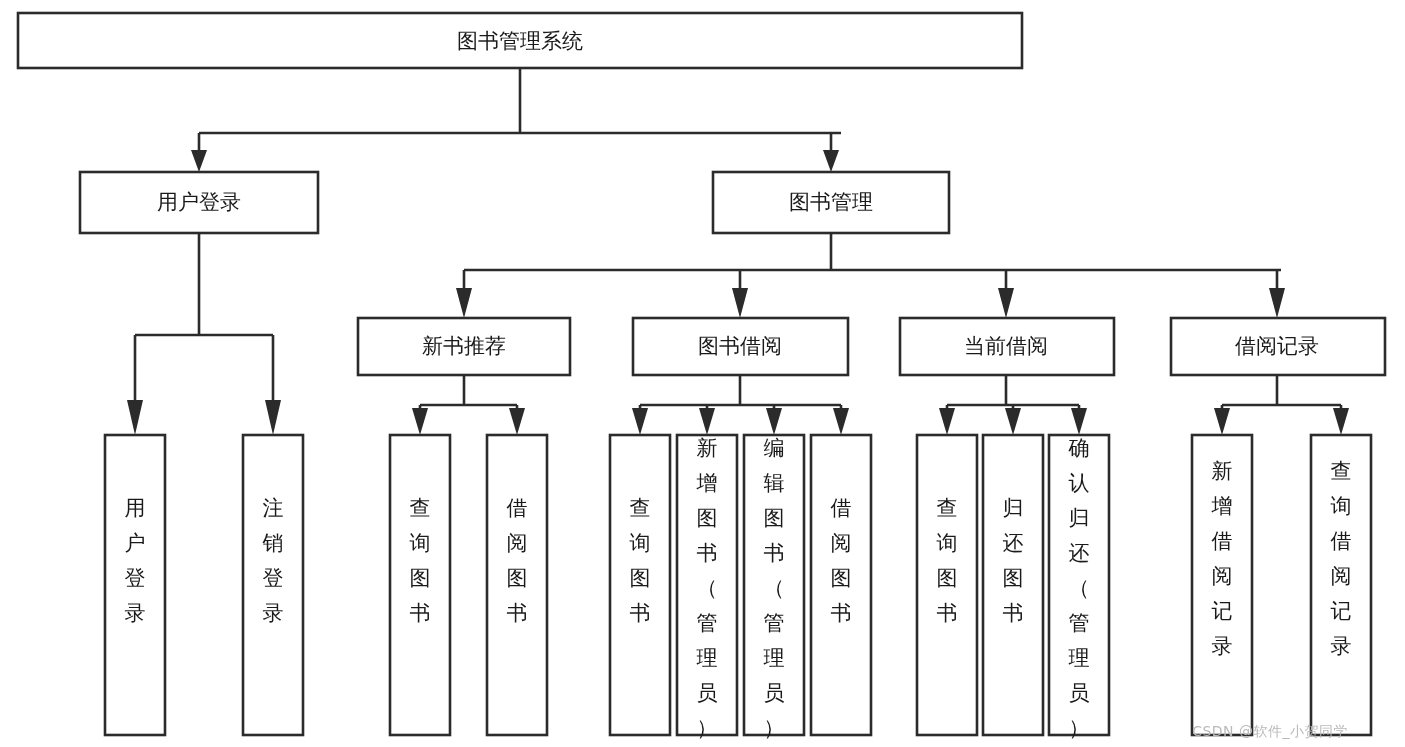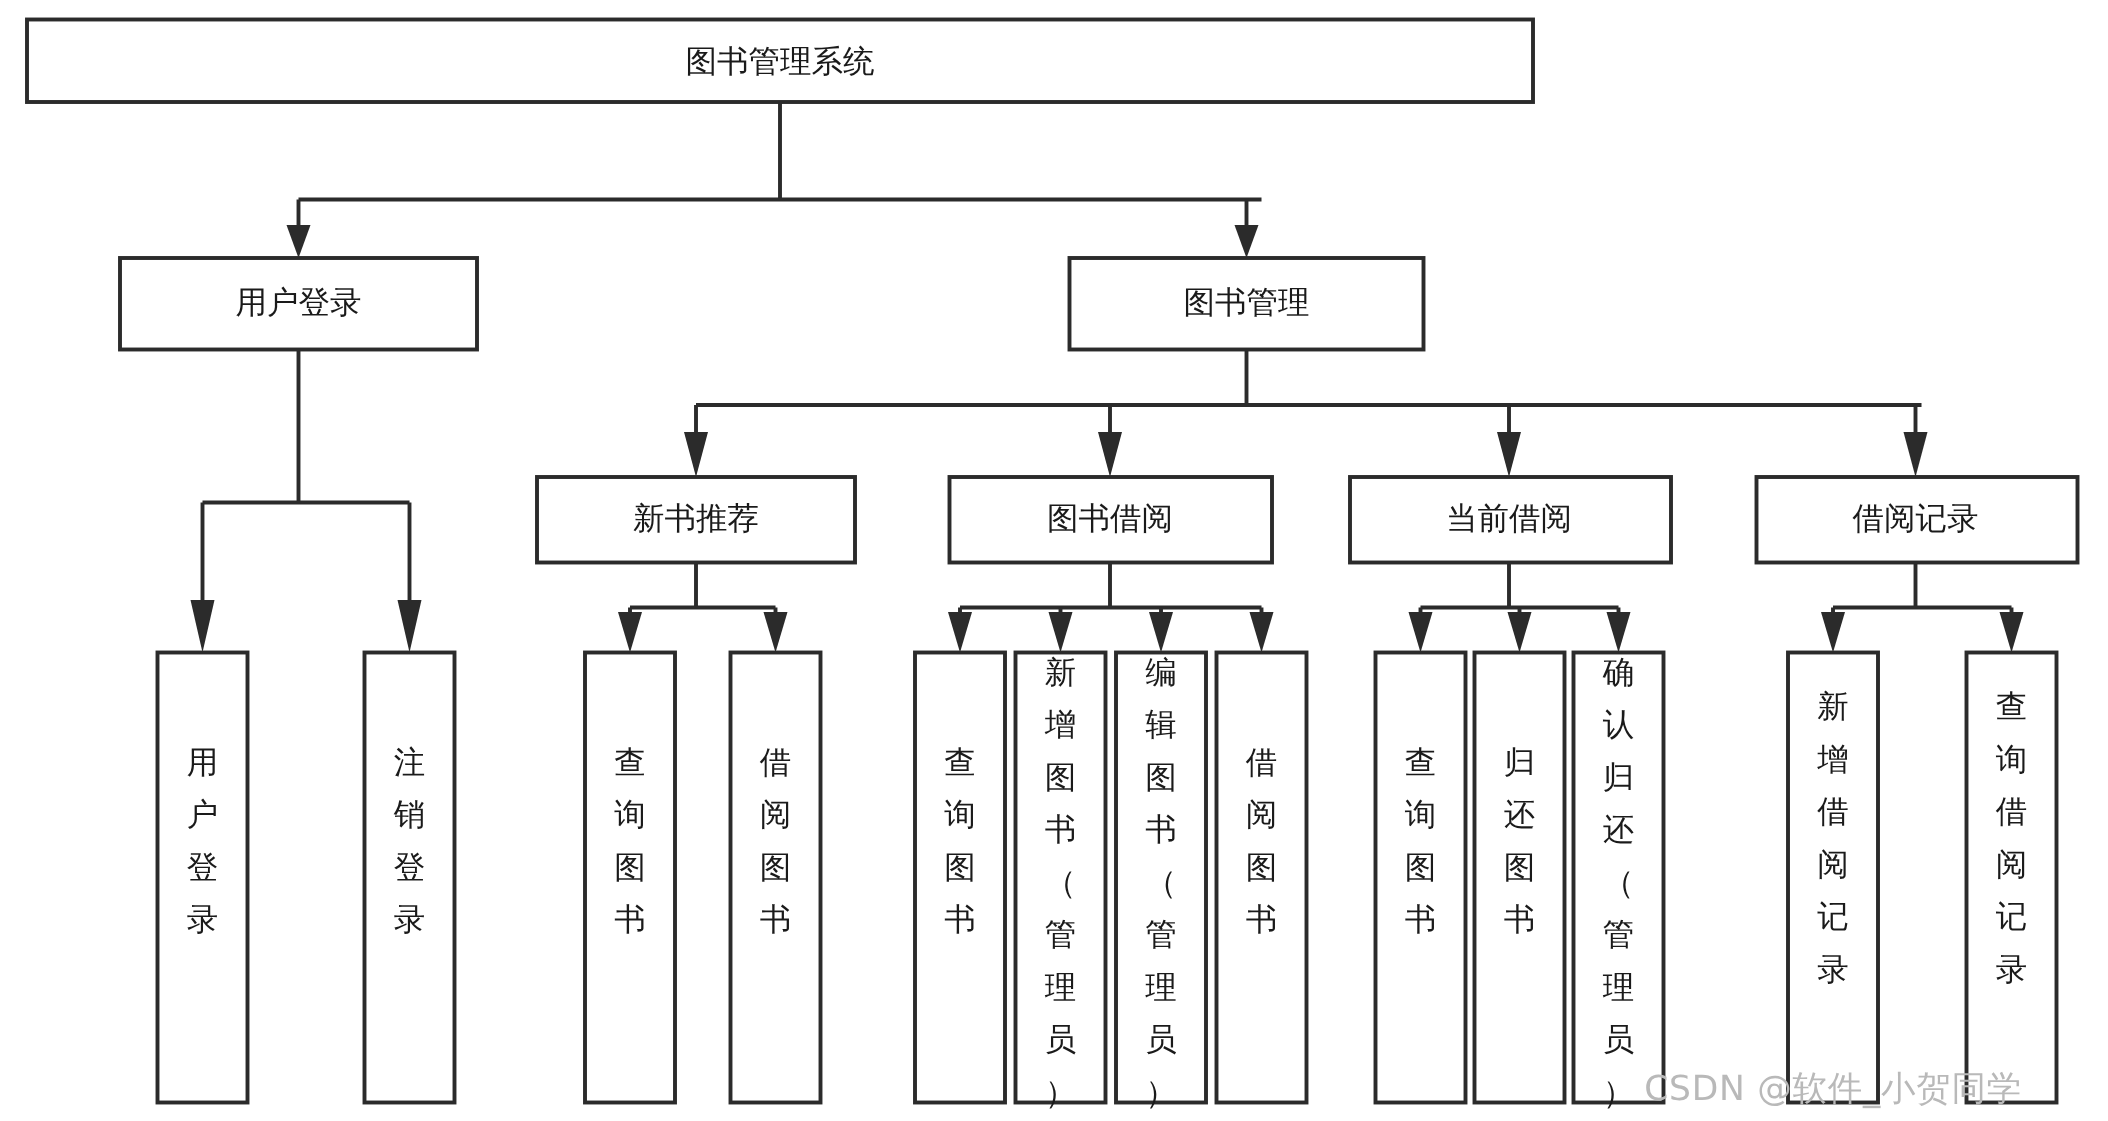--- a/index.html
+++ b/index.html
@@ -55,21 +55,21 @@
     fill: #1a1a1a;
     font-family: "DejaVu Sans", "Liberation Sans", sans-serif;
     font-size: 21px;
     text-anchor: middle;
   }
   .watermark-text {
     position: absolute;
     right: 8px;
     bottom: 6px;
     font-family: "DejaVu Sans", "Liberation Sans", sans-serif;
-    font-size: 23px;
+    font-size: 14px;
     color: #b9b9b9;
     letter-spacing: 0.5px;
     user-select: none;
     pointer-events: none;
   }
 </style>
 </head>
 <body>
 
 <div id="diagram-root">

